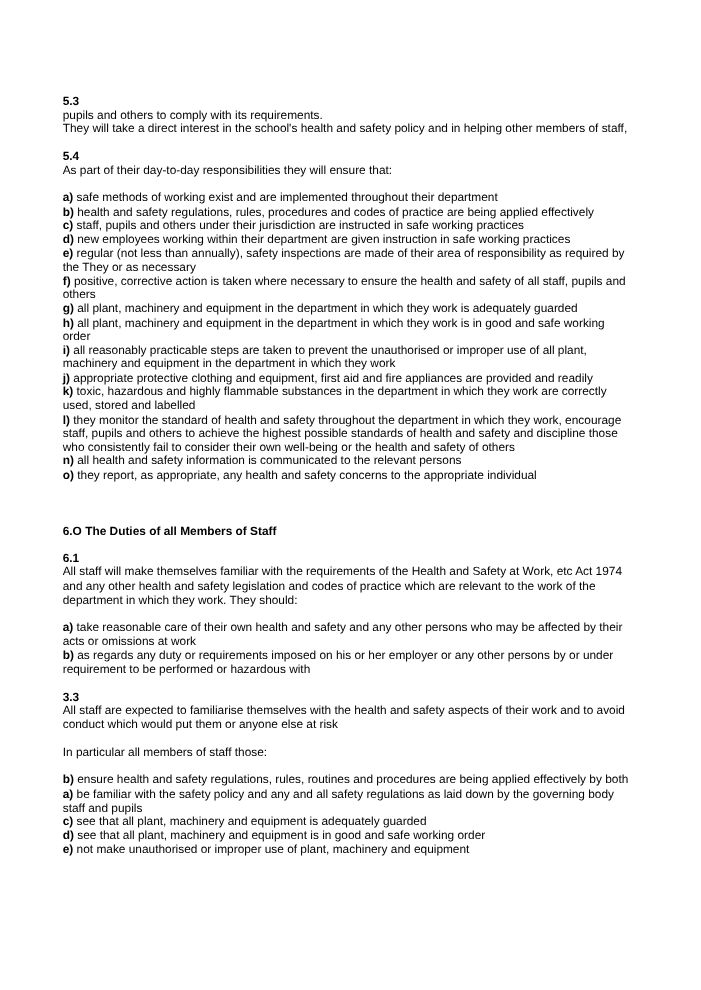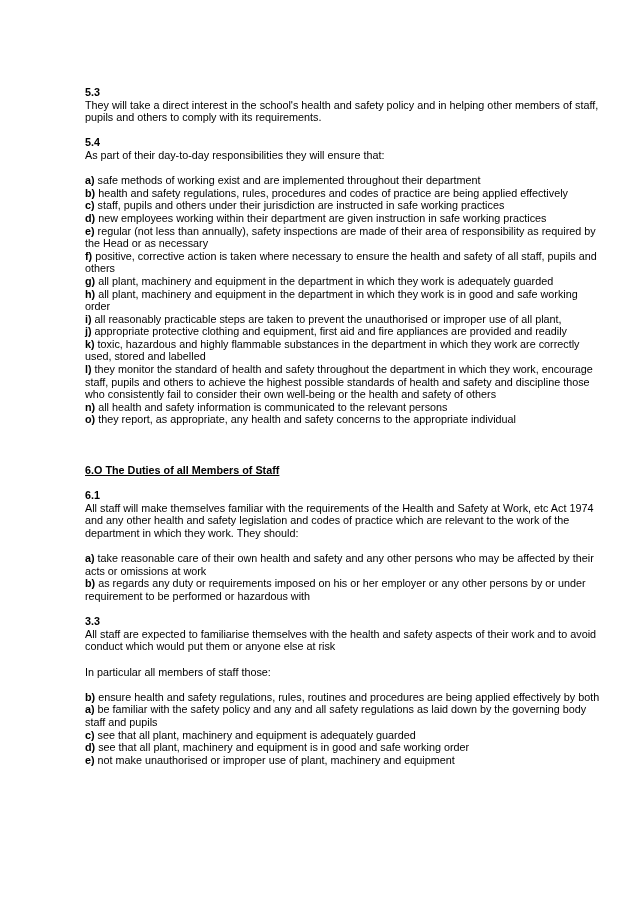--- a/index.html
+++ b/index.html
@@ -3,66 +3,66 @@
 <meta charset="utf-8">
 <style>
   html, body { margin: 0; padding: 0; }
   body {
     width: 637px; height: 900px;
     background: #ffffff;
     overflow: hidden;
   }
   .page {
     box-sizing: border-box;
-    padding: 86px 20px 0 85px;
+    padding: 86px 20px 0 57px;
     font-family: "Liberation Sans", sans-serif;
     font-size: 10.8px;
     line-height: 12.6px;
     color: #000000;
   }
   .block { margin: 0 0 12.6px 0; }
   .line { white-space: pre; }
   .num { font-weight: 700; }
   .heading-block { margin-top: 25.2px; }
   .heading {
     font-weight: 700;
-    text-decoration: underline;
     margin-top: 38px;
   }
   .pfx { font-weight: 700; margin-right: 3px; }
 </style>
 </head>
 <body style="background: rgb(255, 255, 255);">
 
 <div class="page" style="color: rgb(0, 0, 0);">
 
   <div class="block">
     <div class="line num">5.3</div>
+    <div class="line">pupils and others to comply with its requirements.</div>
     <div class="line">They will take a direct interest in the school's health and safety policy and in helping other members of staff,</div>
-    <div class="line">pupils and others to comply with its requirements.</div>
   </div>
 
   <div class="block">
     <div class="line num">5.4</div>
     <div class="line">As part of their day-to-day responsibilities they will ensure that:</div>
   </div>
 
   <div class="block">
     <div class="line"><span class="pfx">a)</span><span>safe methods of working exist and are implemented throughout their department</span></div>
     <div class="line"><span class="pfx">b)</span><span>health and safety regulations, rules, procedures and codes of practice are being applied effectively</span></div>
     <div class="line"><span class="pfx">c)</span><span>staff, pupils and others under their jurisdiction are instructed in safe working practices</span></div>
     <div class="line"><span class="pfx">d)</span><span>new employees working within their department are given instruction in safe working practices</span></div>
     <div class="line"><span class="pfx">e)</span><span>regular (not less than annually), safety inspections are made of their area of responsibility as required by</span></div>
-    <div class="line">the Head or as necessary</div>
+    <div class="line">the They or as necessary</div>
     <div class="line"><span class="pfx">f)</span><span>positive, corrective action is taken where necessary to ensure the health and safety of all staff, pupils and</span></div>
     <div class="line">others</div>
     <div class="line"><span class="pfx">g)</span><span>all plant, machinery and equipment in the department in which they work is adequately guarded</span></div>
     <div class="line"><span class="pfx">h)</span><span>all plant, machinery and equipment in the department in which they work is in good and safe working</span></div>
     <div class="line">order</div>
     <div class="line"><span class="pfx">i)</span><span>all reasonably practicable steps are taken to prevent the unauthorised or improper use of all plant,</span></div>
+    <div class="line">machinery and equipment in the department in which they work</div>
     <div class="line"><span class="pfx">j)</span><span>appropriate protective clothing and equipment, first aid and fire appliances are provided and readily</span></div>
     <div class="line"><span class="pfx">k)</span><span>toxic, hazardous and highly flammable substances in the department in which they work are correctly</span></div>
     <div class="line">used, stored and labelled</div>
     <div class="line"><span class="pfx">l)</span><span>they monitor the standard of health and safety throughout the department in which they work, encourage</span></div>
     <div class="line">staff, pupils and others to achieve the highest possible standards of health and safety and discipline those</div>
     <div class="line">who consistently fail to consider their own well-being or the health and safety of others</div>
     <div class="line"><span class="pfx">n)</span><span>all health and safety information is communicated to the relevant persons</span></div>
     <div class="line"><span class="pfx">o)</span><span>they report, as appropriate, any health and safety concerns to the appropriate individual</span></div>
   </div>
 

